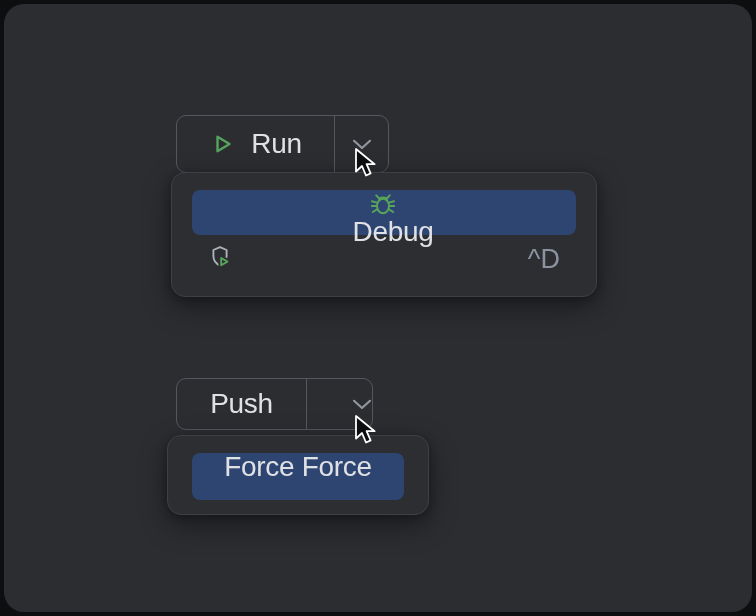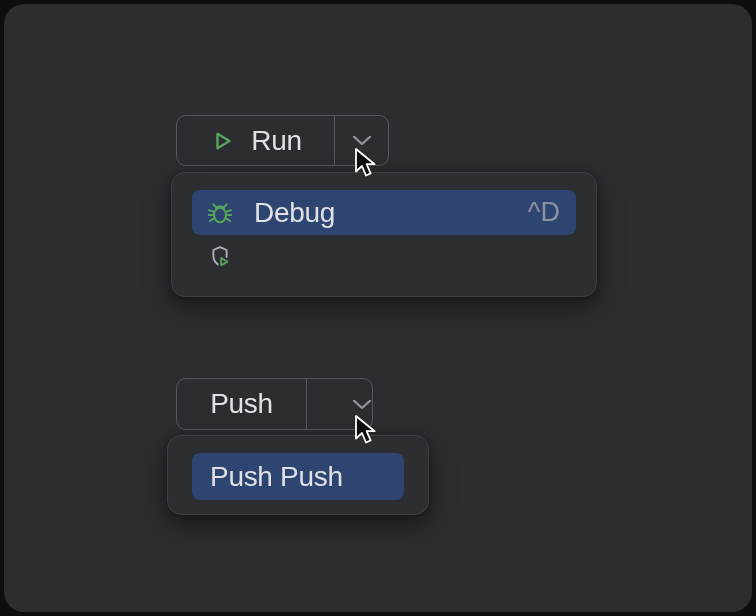--- a/index.html
+++ b/index.html
@@ -8,36 +8,36 @@
   .canvas{position:absolute;left:4px;top:4px;right:4px;bottom:4px;background:#2b2d31;border-radius:20px;}
 
   
   .split-button{position:absolute;display:flex;border:1.5px solid #54575d;border-radius:10px;
                 box-sizing:border-box;background:transparent;}
   .seg{display:flex;align-items:center;justify-content:center;box-sizing:border-box;height:100%;}
   .seg.main{border-right:1.5px solid #54575d;gap:16px;}
   .seg.arrow{flex:1;}
   .btn-label{font-size:28px;letter-spacing:-0.3px;color:#dfe1e5;line-height:1;}
 
-  #run-button{left:172px;top:111px;width:213px;height:51px;}
+  #run-button{left:172px;top:111px;width:213px;height:58px;}
   #run-button .seg.main{width:158px;}
   #push-button{left:172px;top:374px;width:197px;height:52px;gap:45px;}
   #push-button .seg.main{width:140px;}
 
   .icon{display:inline-flex;align-items:center;justify-content:center;line-height:0;}
 
   
   .menu{position:absolute;box-sizing:border-box;background:#2c2e32;border:1px solid #3d4045;
         border-radius:14px;box-shadow:0 10px 28px rgba(0,0,0,.40),0 2px 8px rgba(0,0,0,.28);}
   #run-menu{left:167px;top:168px;width:426px;height:125px;padding:17px 20px 18px;}
   #push-menu{left:163px;top:431px;width:262px;height:80px;padding:17px 24px 16px;}
   .menu-item{display:flex;align-items:center;border-radius:8px;box-sizing:border-box;}
   #run-menu .menu-item{height:45px;padding:0 16px 0 14px;}
   #push-menu .menu-item{height:47px;padding:0 18px;}
-  .menu-item.selected{background:#2f4571;}
+  .menu-item.selected{background:#2f4571;flex-direction:column;}
   .mi-label{font-size:28px;letter-spacing:-0.3px;color:#dfe1e5;line-height:1;margin-left:20px;}
   #push-menu .mi-label{margin-left:0;}
   .shortcut{margin-left:auto;font-size:27px;color:#8b93a1;line-height:1;}
 
   .cursor{position:absolute;width:26px;height:32px;pointer-events:none;}
   #cursor-run{left:350px;top:143px;}
   #cursor-push{left:350px;top:410px;}
 </style>
 </head>
 <body>
@@ -104,21 +104,21 @@
             <g fill="none" stroke-width="2.2" stroke-linecap="round" stroke-linejoin="round" stroke="#92969d">
               <path d="M2 1.8 L10 9 L18 1.8"></path>
             </g>
           </svg>
         </span>
       </div>
     </div>
 
     <div class="menu" id="push-menu">
       <div class="menu-item selected">
-        <span class="mi-label">Push Push</span>
+        <span class="mi-label">Force Force</span>
       </div>
     </div>
 
     <svg class="cursor" id="cursor-run" viewBox="0 0 26 32">
       <path d="M2 2 L2 24.5 L8 19 L12 28.5 L16.6 26.4 L12.6 17.2 L20.6 17.2 Z" stroke-width="1.8" stroke-linejoin="round" stroke="#ffffff" fill="#0c0d0e"></path>
     </svg>
     <svg class="cursor" id="cursor-push" viewBox="0 0 26 32">
       <path d="M2 2 L2 24.5 L8 19 L12 28.5 L16.6 26.4 L12.6 17.2 L20.6 17.2 Z" stroke-width="1.8" stroke-linejoin="round" stroke="#ffffff" fill="#0c0d0e"></path>
     </svg>
 

